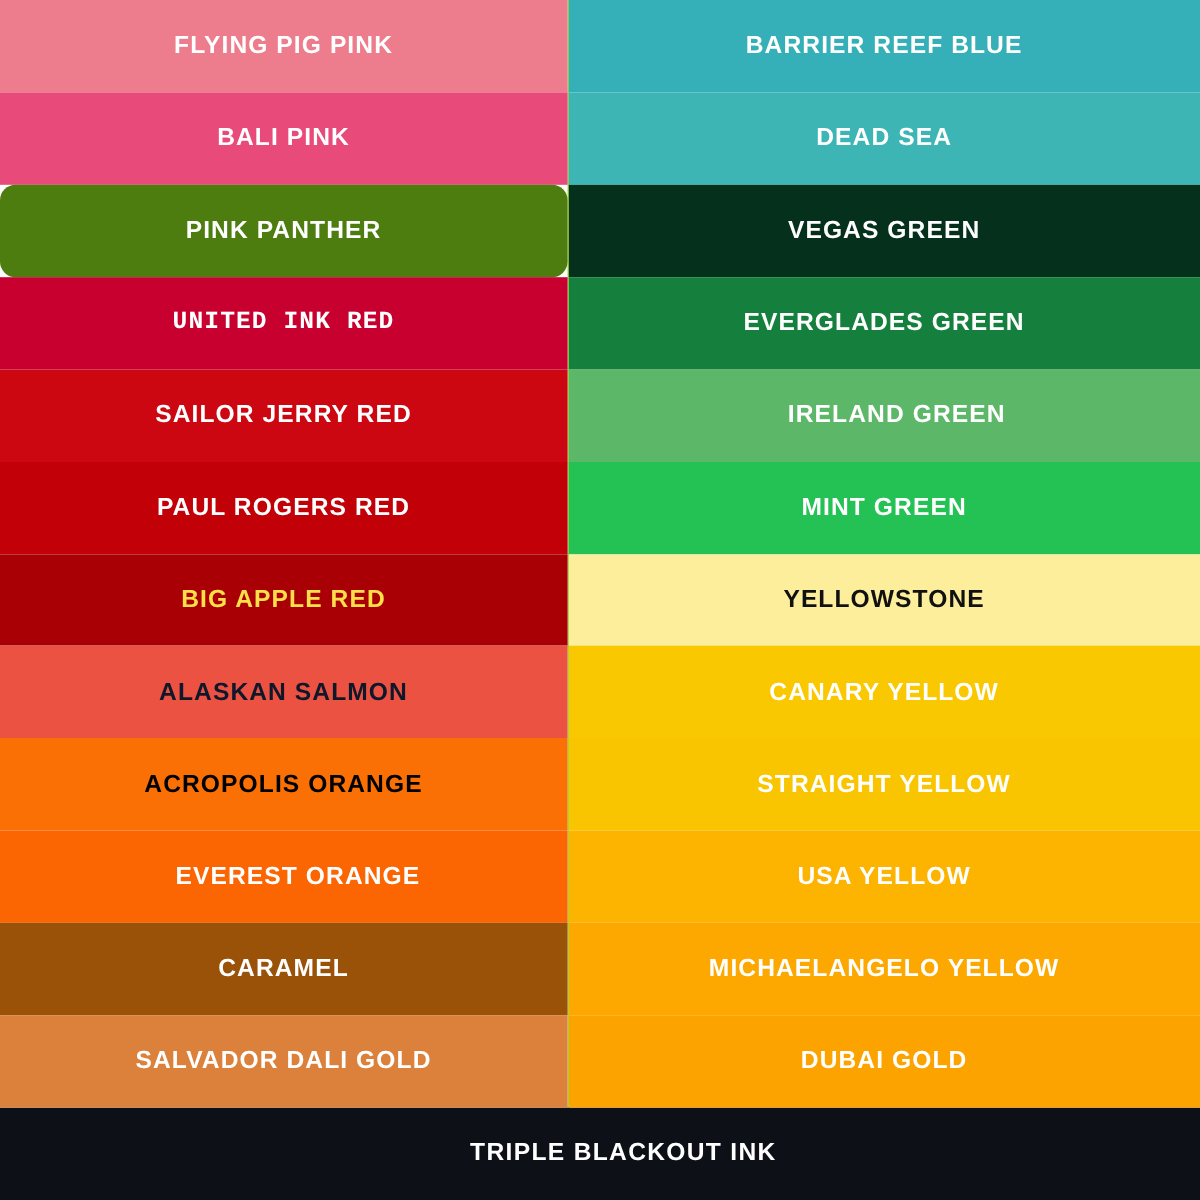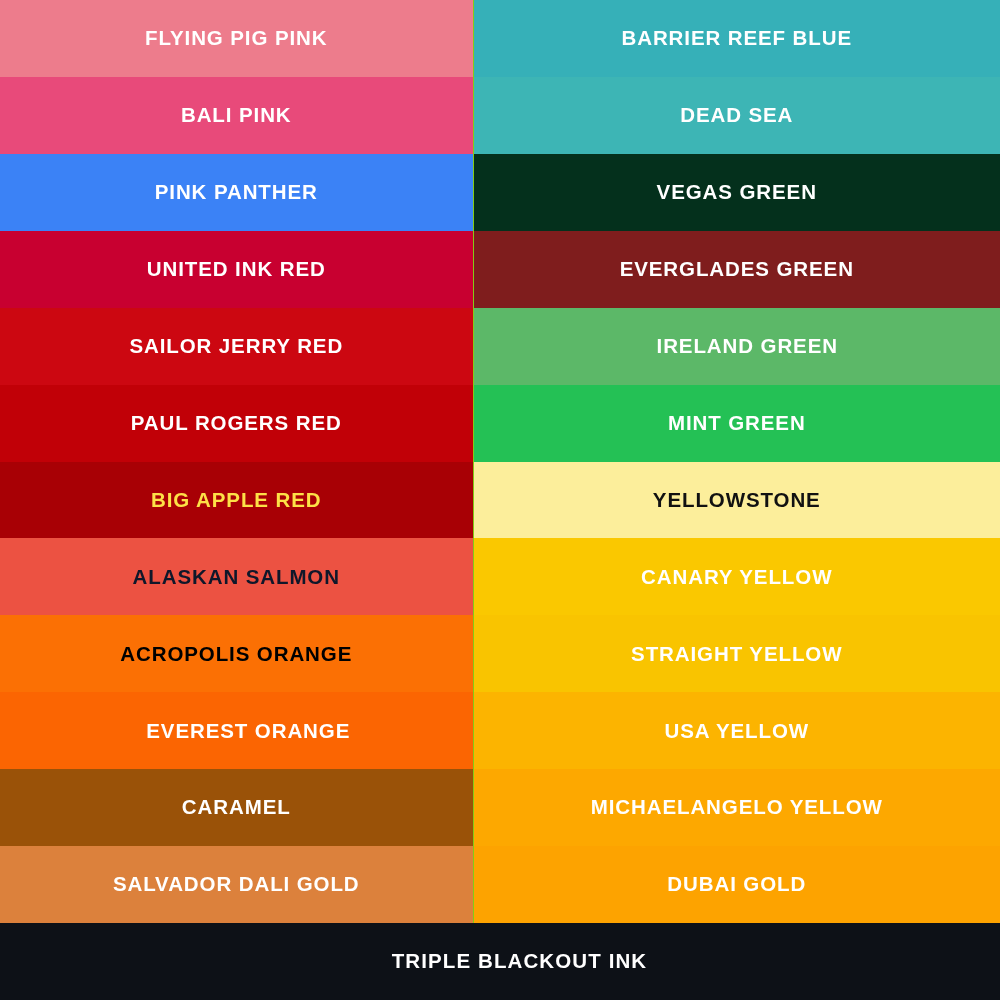--- a/index.html
+++ b/index.html
@@ -85,25 +85,25 @@
 
   <div class="swatch-grid">
 
     <div class="swatch-column left" id="left-column">
         <div class="swatch-row" style="background-color: rgb(237, 124, 140);">
           <span class="swatch-label" style="color: rgb(255, 255, 255);">FLYING PIG PINK</span>
         </div>
         <div class="swatch-row" style="background-color: rgb(232, 74, 122);">
           <span class="swatch-label" style="color: rgb(255, 255, 255);">BALI PINK</span>
         </div>
-        <div class="swatch-row" style="background-color: #3b82f6;">
+        <div class="swatch-row" style="background-color: #4d7c0f; border-radius: 13px;">
           <span class="swatch-label" style="color: rgb(255, 255, 255);">PINK PANTHER</span>
         </div>
         <div class="swatch-row" style="background-color: rgb(200, 0, 48);">
-          <span class="swatch-label" style="color: rgb(255, 255, 255);">UNITED INK RED</span>
+          <span class="swatch-label" style="color: rgb(255, 255, 255); font-family: Liberation Mono, monospace;">UNITED INK RED</span>
         </div>
         <div class="swatch-row" style="background-color: rgb(204, 7, 17);">
           <span class="swatch-label" style="color: rgb(255, 255, 255);">SAILOR JERRY RED</span>
         </div>
         <div class="swatch-row" style="background-color: rgb(193, 0, 7);">
           <span class="swatch-label" style="color: rgb(255, 255, 255);">PAUL ROGERS RED</span>
         </div>
         <div class="swatch-row" style="background-color: rgb(168, 0, 5);">
           <span class="swatch-label" style="color: #fde047;">BIG APPLE RED</span>
         </div>
@@ -127,21 +127,21 @@
     <div class="swatch-column right" id="right-column">
         <div class="swatch-row" style="background-color: rgb(54, 176, 184);">
           <span class="swatch-label" style="color: rgb(255, 255, 255);">BARRIER REEF BLUE</span>
         </div>
         <div class="swatch-row" style="background-color: rgb(61, 181, 181);">
           <span class="swatch-label" style="color: rgb(255, 255, 255);">DEAD SEA</span>
         </div>
         <div class="swatch-row" style="background-color: rgb(4, 48, 28);">
           <span class="swatch-label" style="color: rgb(255, 255, 255);">VEGAS GREEN</span>
         </div>
-        <div class="swatch-row" style="background-color: #7f1d1d;">
+        <div class="swatch-row" style="background-color: #15803d;">
           <span class="swatch-label" style="color: rgb(255, 255, 255);">EVERGLADES GREEN</span>
         </div>
         <div class="swatch-row" style="background-color: rgb(92, 184, 104); padding-left: 21px;">
           <span class="swatch-label" style="color: rgb(255, 255, 255);">IRELAND GREEN</span>
         </div>
         <div class="swatch-row" style="background-color: rgb(36, 193, 85);">
           <span class="swatch-label" style="color: rgb(255, 255, 255);">MINT GREEN</span>
         </div>
         <div class="swatch-row" style="background-color: rgb(252, 238, 155);">
           <span class="swatch-label" style="color: rgb(17, 17, 17);">YELLOWSTONE</span>

